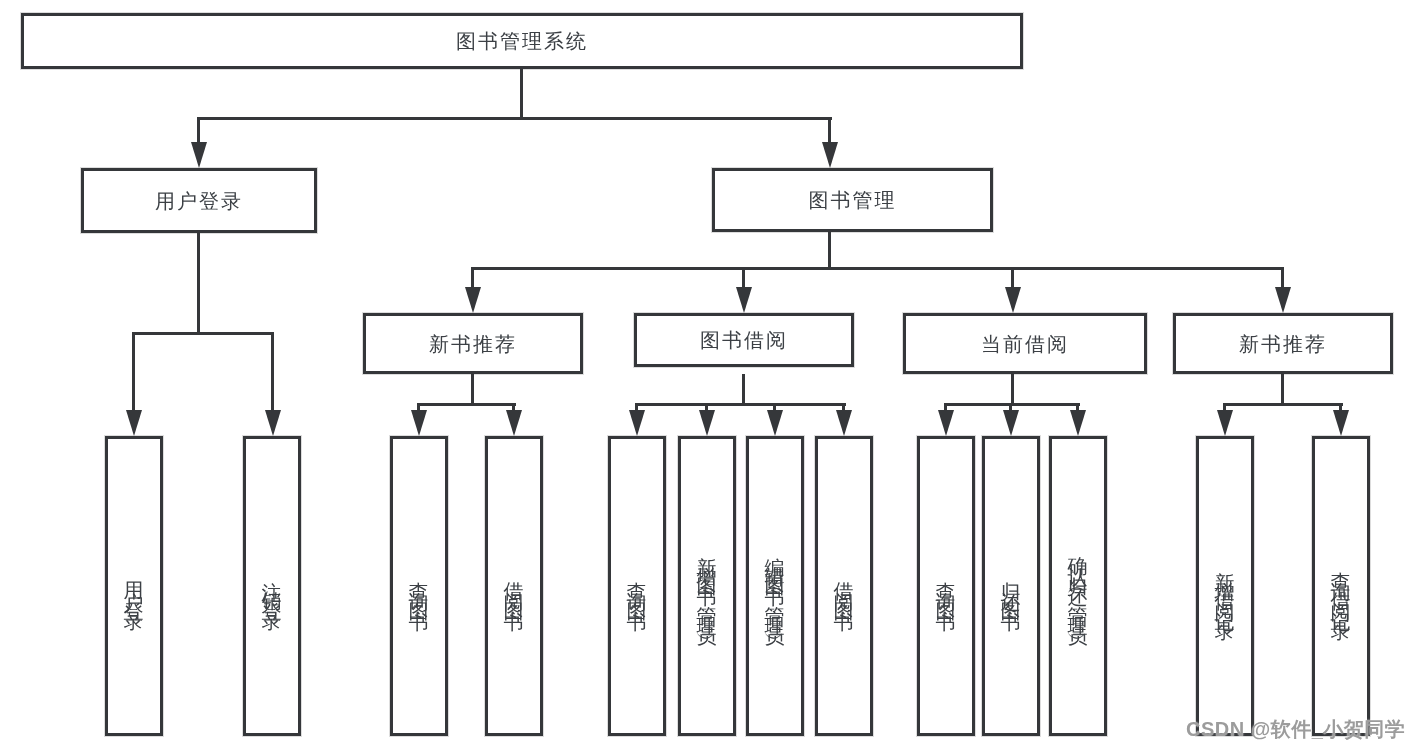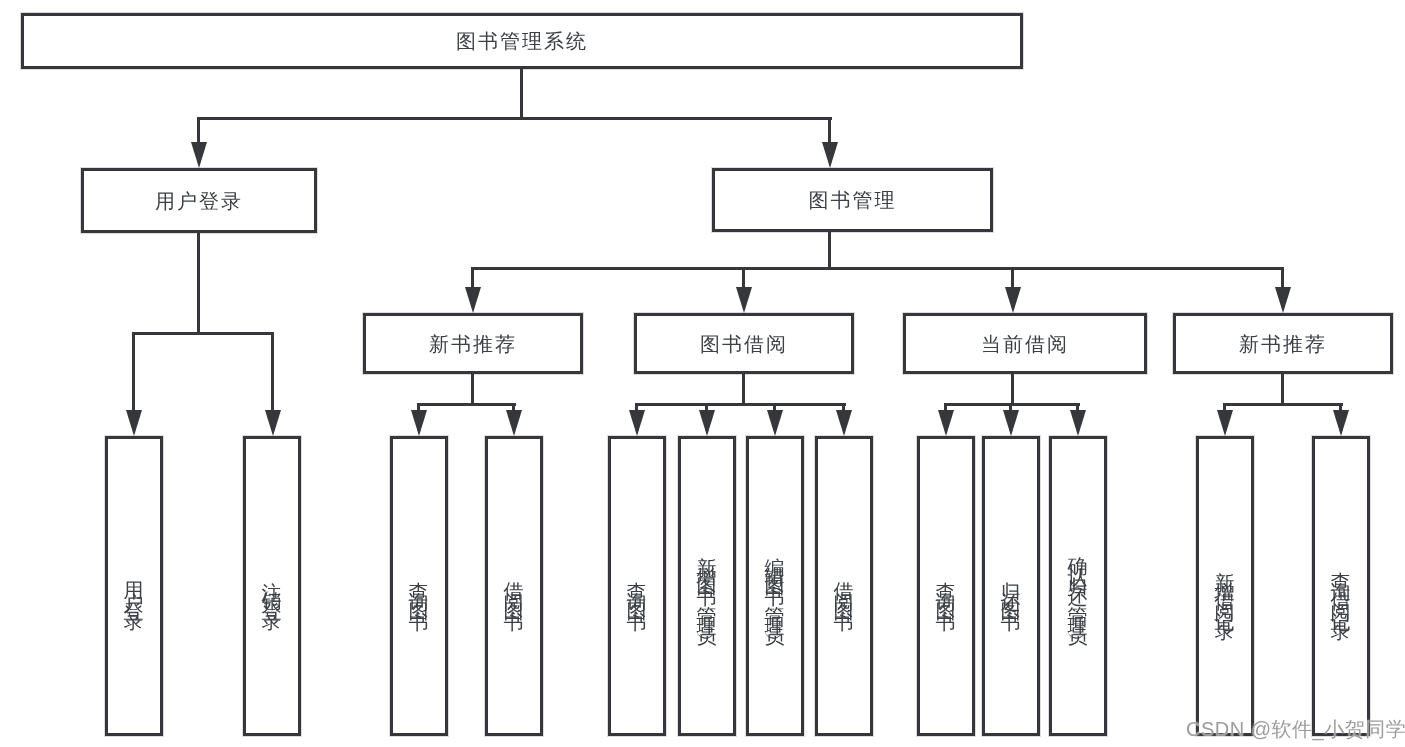--- a/index.html
+++ b/index.html
@@ -52,20 +52,21 @@
   
   #watermark{
     position:absolute;
     left:1186px;top:716px;
     font-size:20px;
     color:var(--wm);
     letter-spacing:.5px;
     white-space:nowrap;
     z-index:5;
     text-shadow:0 0 2px #fff;
+    font-weight:bold;
   }
 </style>
 </head>
 <body>
 
 <div id="canvas">
 
   <div class="box" style="left:21px;top:13px;width:1002px;height:56px">
     <span class="lbl">图书管理系统</span>
   </div>
@@ -98,21 +99,21 @@
   <div class="vl" style="left:742px;top:267px;height:23px"></div>
   <div class="ah" style="left:736px;top:287px"></div>
   <div class="vl" style="left:1011px;top:267px;height:23px"></div>
   <div class="ah" style="left:1005px;top:287px"></div>
   <div class="vl" style="left:1281px;top:267px;height:23px"></div>
   <div class="ah" style="left:1275px;top:287px"></div>
 
   <div class="box" style="left:363px;top:313px;width:220px;height:61px">
     <span class="lbl">新书推荐</span>
   </div>
-  <div class="box" style="left:634px;top:313px;width:220px;height:61px">
+  <div class="box" style="left:634px;top:313px;width:220px;height:54px">
     <span class="lbl">图书借阅</span>
   </div>
   <div class="box" style="left:903px;top:313px;width:244px;height:61px">
     <span class="lbl">当前借阅</span>
   </div>
   <div class="box" style="left:1173px;top:313px;width:220px;height:61px">
     <span class="lbl">新书推荐</span>
   </div>
 
   <div class="vl" style="left:471px;top:374px;height:30px"></div>

